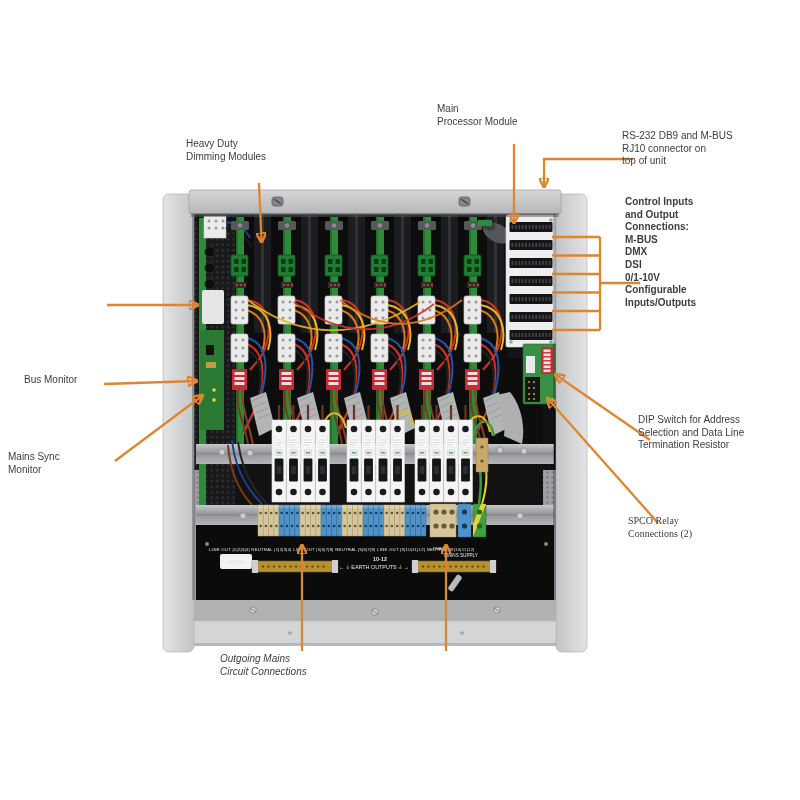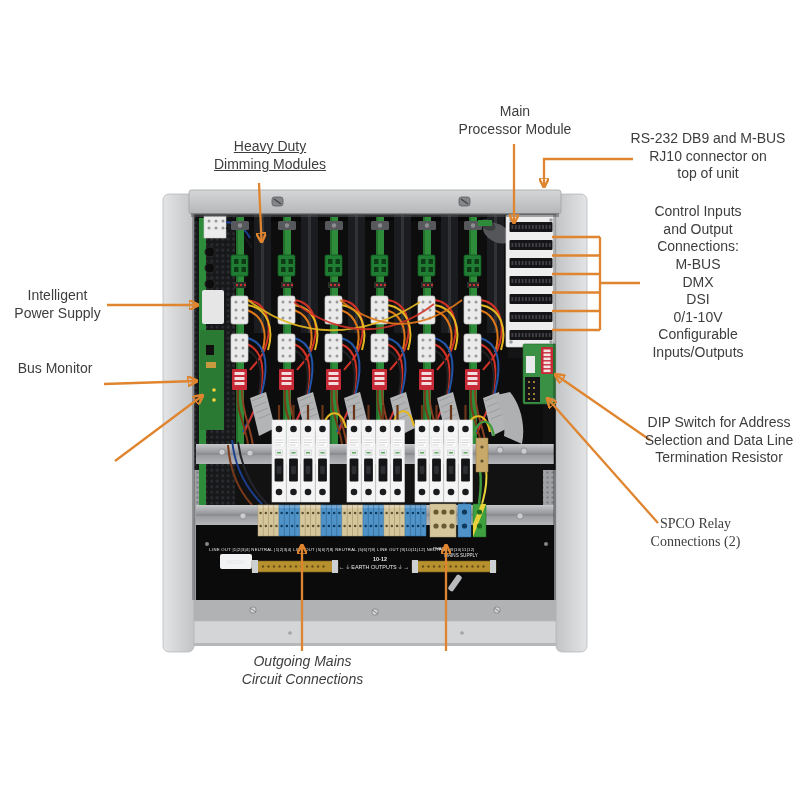--- a/index.html
+++ b/index.html
@@ -7,24 +7,24 @@
     --labeltext:#3D3D3D;
   }
   html,body{margin:0;padding:0;background:#ffffff;}
   .stage{
     position:relative;width:800px;height:800px;background:#ffffff;overflow:hidden;
     font-family:"Liberation Sans",sans-serif;
   }
   .stage svg{position:absolute;left:0;top:0;}
   .lbl{
     position:absolute;
-    font-size:14px;
+    font-size:10px;
     line-height:1.26;
     color:var(--labeltext);
-    text-align:center;
+    text-align:left;
     white-space:pre-line;
   }
   .svgtxt{font-family:"Liberation Sans",sans-serif;fill:#e9e9e9;}
   .ann path{stroke:var(--accent);stroke-width:2.3;fill:none;}
 </style>
 </head>
 <body>
 
 <div class="stage">
 
@@ -423,39 +423,39 @@
     <path d="M552,237 H600 M552,255.5 H600 M552,274 H600 M552,292.5 H600 M552,311 H600 M552,330 H600 M600,237 V330 M600,283 H640"></path>
     <path d="M107,305 L197,305" marker-end="url(#ah)"></path>
     <path d="M104,384 L196,381" marker-end="url(#ah)"></path>
     <path d="M115,461 L202,396" marker-end="url(#ah)"></path>
     <path d="M650,440 L556,375" marker-end="url(#ah)"></path>
     <path d="M658,523 L548,399" marker-end="url(#ah)"></path>
     <path d="M302,651 L302,546" marker-end="url(#ah)"></path>
     <path d="M446,651 L446,546" marker-end="url(#ah)"></path>
   </svg>
 
-  <div class="lbl" style="left:186px;top:138px;width:168px;text-decoration:underline;">Heavy Duty
+  <div class="lbl" style="left:186px;top:138px;width:168px;">Heavy Duty
 Dimming Modules</div>
   <div class="lbl" style="left:437px;top:103px;width:156px;">Main
 Processor Module</div>
   <div class="lbl" style="left:622px;top:130px;width:172px;">RS-232 DB9 and M-BUS
 RJ10 connector on
 top of unit</div>
-  <div class="lbl" style="left:625px;top:203px;width:146px;">Control Inputs
+  <div class="lbl" style="left:625px;top:196px;width:146px;font-weight:bold;">Control Inputs
 and Output
 Connections:
 M-BUS
 DMX
 DSI
 0/1-10V
 Configurable
 Inputs/Outputs</div>
-  <div class="lbl" style="left:0px;top:287px;width:115px;">Intelligent
-Power Supply</div>
-  <div class="lbl" style="left:0px;top:360px;width:110px;">Bus Monitor</div>
+  <div class="lbl" style="left:0px;top:374px;width:110px;padding-left:24px;">Bus Monitor</div>
+  <div class="lbl" style="left:8px;top:451px;width:130px;">Mains Sync
+Monitor</div>
   <div class="lbl" style="left:638px;top:414px;width:162px;">DIP Switch for Address
 Selection and Data Line
 Termination Resistor</div>
   <div class="lbl" style="left:628px;top:515px;width:135px;font-family:Liberation Serif, serif;">SPCO Relay
 Connections (2)</div>
   <div class="lbl" style="left:220px;top:653px;width:165px;font-style:italic;">Outgoing Mains
 Circuit Connections</div>
 
 </div>
 

